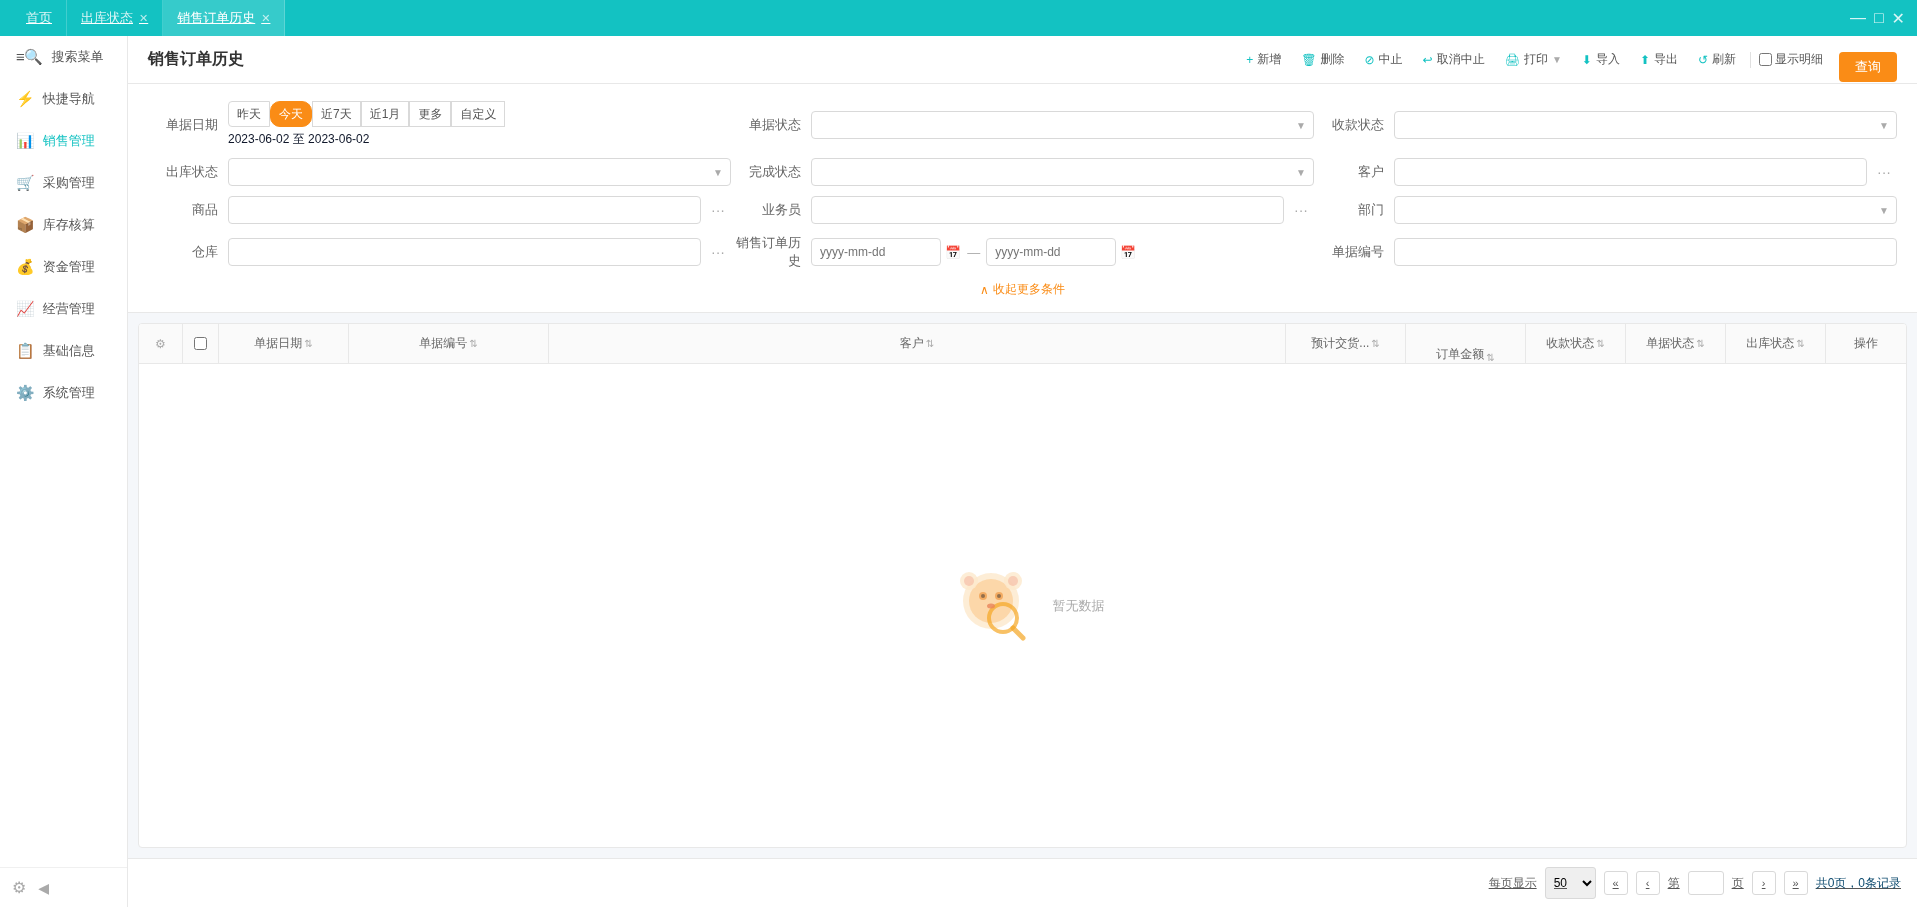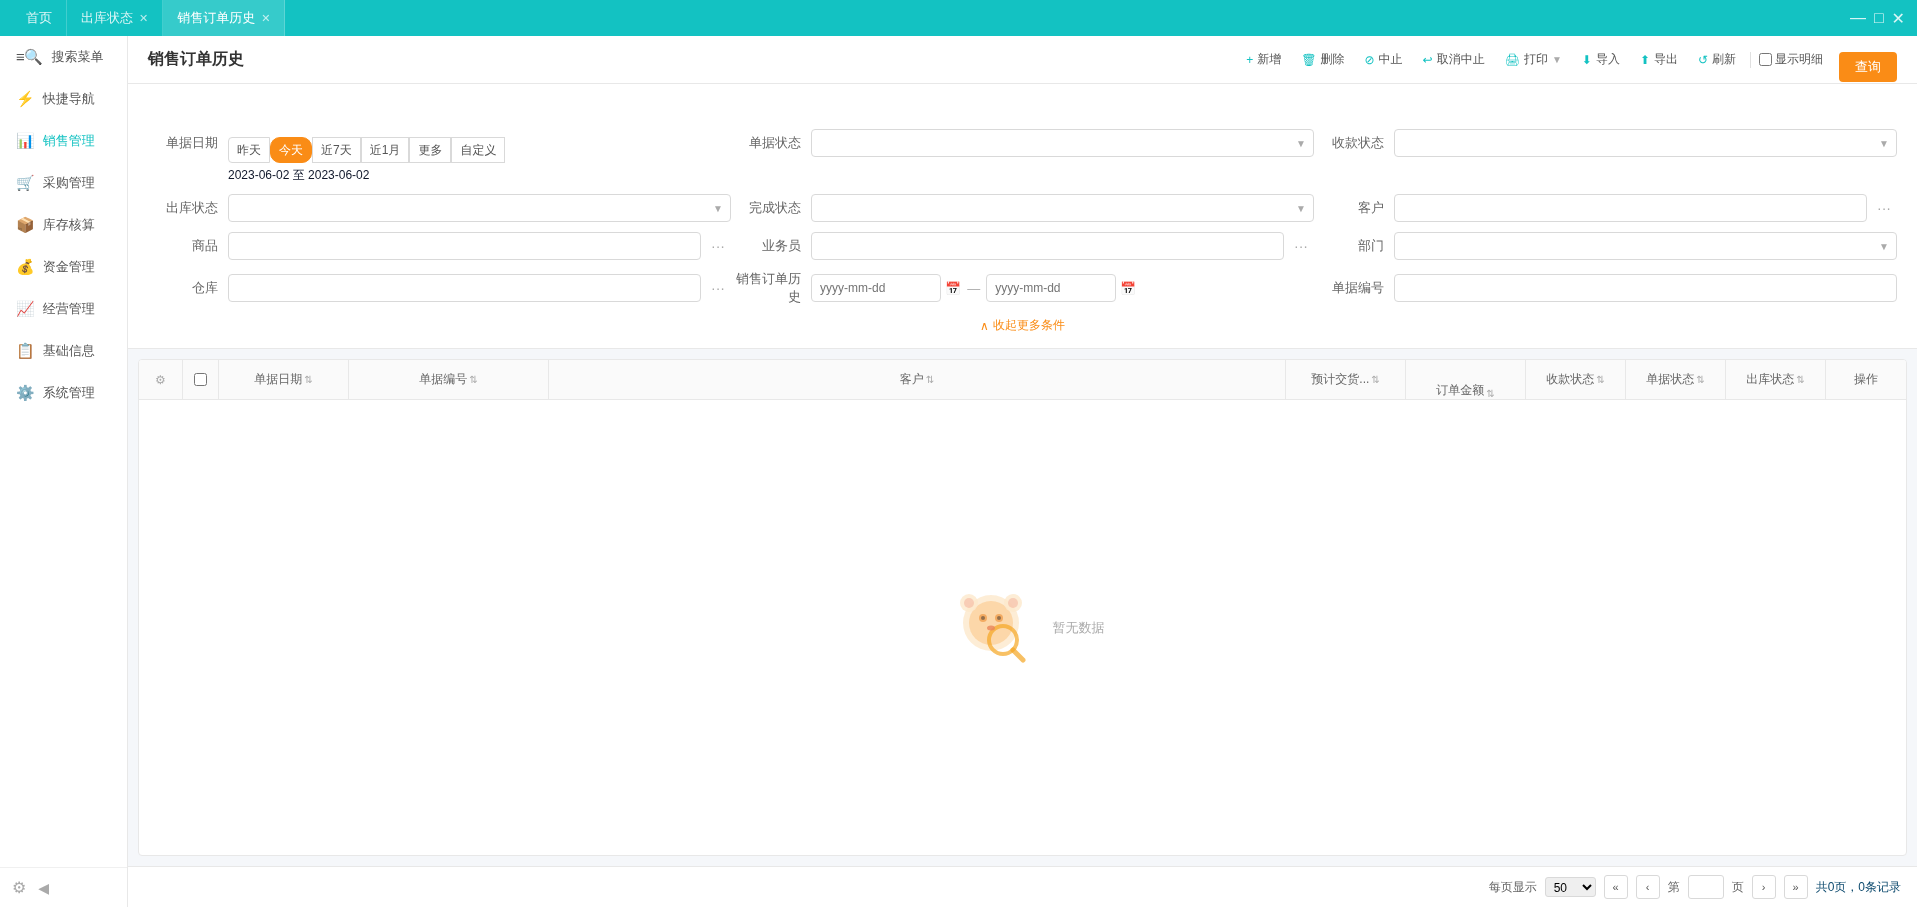--- a/index.html
+++ b/index.html
@@ -1,20 +1,20 @@
 <!DOCTYPE html>
 <html><head>
   <meta charset="utf-8">
   <style>
     * { box-sizing: border-box; margin: 0; padding: 0; }
     body { font-family: 'Microsoft YaHei', Arial, sans-serif; font-size: 13px; color: #333; background: #f5f5f5; display: flex; flex-direction: column; height: 100vh; overflow: hidden; }
 
     
     .topbar { background: #13c2c2; height: 36px; display: flex; align-items: center; padding: 0 12px; color: white; flex-shrink: 0; }
-    .topbar-tabs { display: flex; align-items: flex-start; height: 100%; flex: 1; }
+    .topbar-tabs { display: flex; align-items: flex-start; height: 100%; flex: 1; text-decoration: underline; }
     .topbar-tab { display: flex; align-items: center; height: 100%; padding: 0 14px; font-size: 13px; color: rgba(255,255,255,0.85); cursor: pointer; border-right: 1px solid rgba(255,255,255,0.2); }
     .topbar-tab.active { background: rgba(255,255,255,0.15); color: white; }
     .topbar-tab .tab-close { margin-left: 6px; font-size: 11px; color: rgba(255,255,255,0.7); cursor: pointer; }
     .topbar-tab.plain { background: transparent; }
     .topbar-right { display: flex; align-items: center; gap: 8px; }
     .topbar-icon-btn { color: rgba(255,255,255,0.85); cursor: pointer; font-size: 16px; }
 
     
     .layout { display: flex; flex: 1; overflow: hidden; }
 
@@ -44,21 +44,21 @@
     .filter-label { width: 80px; color: #666; font-size: 13px; flex-shrink: 0; text-align: right; padding-right: 10px; }
     .filter-input { border: 1px solid #d9d9d9; border-radius: 4px; padding: 4px 8px; font-size: 12px; color: #333; height: 28px; width: 100%; outline: none; }
     .filter-select { border: 1px solid #d9d9d9; border-radius: 4px; padding: 4px 8px; font-size: 12px; color: #333; height: 28px; width: 100%; outline: none; appearance: none; background: white; }
     .filter-select-wrap { position: relative; flex: 1; }
     .filter-select-wrap .chevron { position: absolute; right: 8px; top: 50%; transform: translateY(-50%); color: #aaa; font-size: 10px; pointer-events: none; }
     .date-btn { padding: 3px 8px; border: 1px solid #d9d9d9; cursor: pointer; font-size: 12px; color: #555; background: white; height: 26px; }
     .date-btn.active { background: #fa8c16; color: white; border-color: #fa8c16; border-radius: 10px; }
     .date-btn:first-child { border-radius: 4px 0 0 4px; }
     .date-range-text { font-size: 12px; color: #0f172a; margin-top: 4px; }
     .filter-col { display: flex; flex-direction: column; flex: 1; }
-    .date-btns { display: flex; align-items: center; margin-top: 36px; }
+    .date-btns { display: flex; align-items: center; }
 
     
     .filter-grid { display: grid; grid-template-columns: repeat(3, 1fr); gap: 0; }
     .filter-cell { display: flex; align-items: center; padding: 5px 0; }
 
     .more-conditions { display: flex; align-items: center; justify-content: center; padding: 6px 0 2px; color: #fa8c16; font-size: 12px; cursor: pointer; }
     .more-conditions span { display: flex; align-items: center; gap: 4px; }
 
     
     .ellipsis-btn { color: #aaa; cursor: pointer; font-size: 14px; padding: 0 6px; }
@@ -87,23 +87,23 @@
     .th-delivery-status { width: 100px; flex-shrink: 0; }
     .th-action { width: 80px; flex-shrink: 0; }
 
     .sort-icon { color: #aaa; font-size: 10px; margin-left: 2px; }
 
     
     .empty-state { flex: 1; display: flex; flex-direction: row; align-items: center; justify-content: center; gap: 12px; }
     .empty-text { color: #aaa; font-size: 13px; }
 
     
-    .pagination { background: white; border-top: 1px solid #e8e8e8; padding: 8px 16px; display: flex; align-items: center; justify-content: flex-end; gap: 8px; flex-shrink: 0; font-size: 12px; color: #555; }
+    .pagination { background: white; border-top: 1px solid #e8e8e8; padding: 8px 16px; display: flex; align-items: center; justify-content: flex-end; gap: 8px; flex-shrink: 0; font-size: 12px; color: #555; text-decoration: underline; }
     .pagination-label { color: #666; }
-    .pagination-select { border: 1px solid #d9d9d9; border-radius: 3px; padding: 2px 4px; font-size: 12px; height: 20px; }
+    .pagination-select { border: 1px solid #d9d9d9; border-radius: 3px; padding: 2px 4px; font-size: 12px; height: 32px; }
     .pagination-btn { width: 24px; height: 24px; border: 1px solid #d9d9d9; border-radius: 3px; display: flex; align-items: center; justify-content: center; cursor: pointer; color: #555; font-size: 11px; background: white; }
     .pagination-page-input { width: 36px; height: 24px; border: 1px solid #d9d9d9; border-radius: 3px; text-align: center; font-size: 12px; }
     .pagination-info { color: #0c4a6e; }
 
     
     .empty-illustration { width: 100px; height: 100px; }
   </style>
 </head>
 <body>
 

